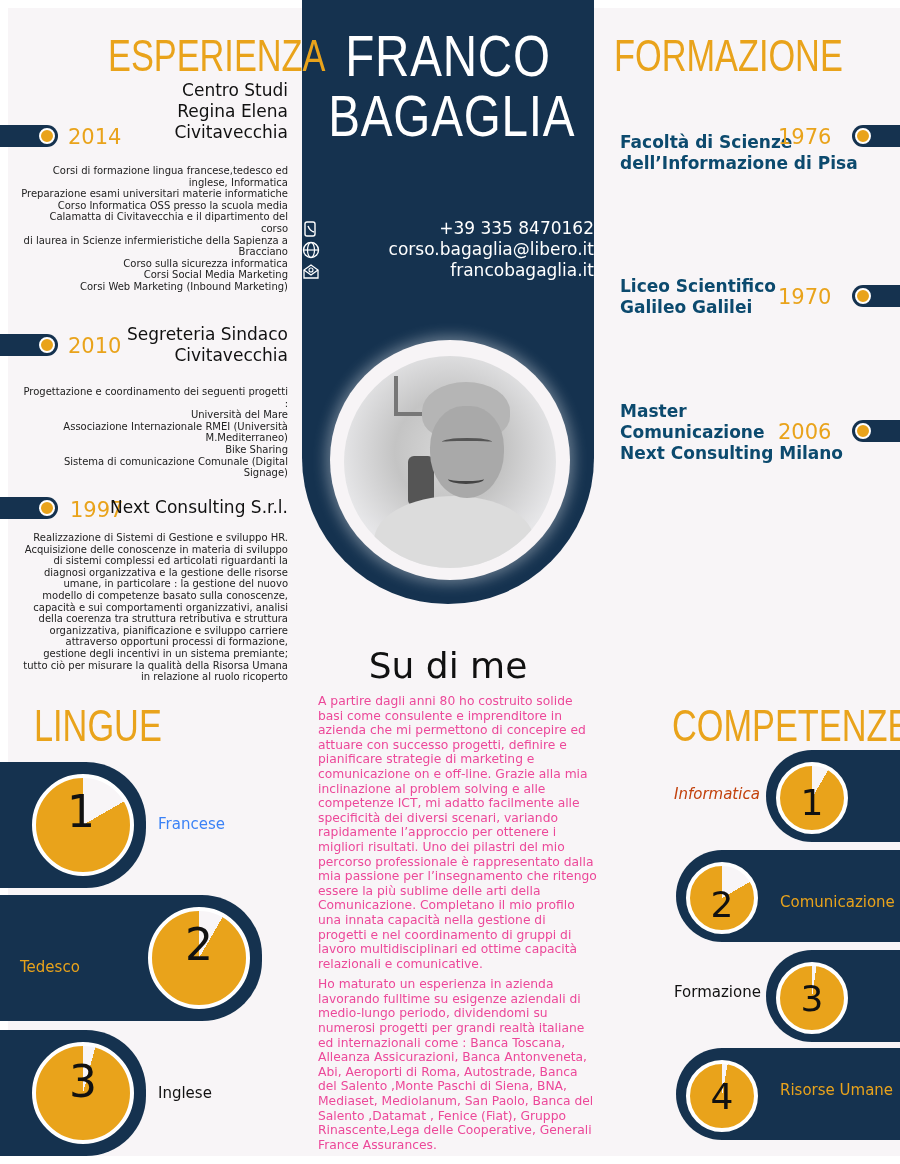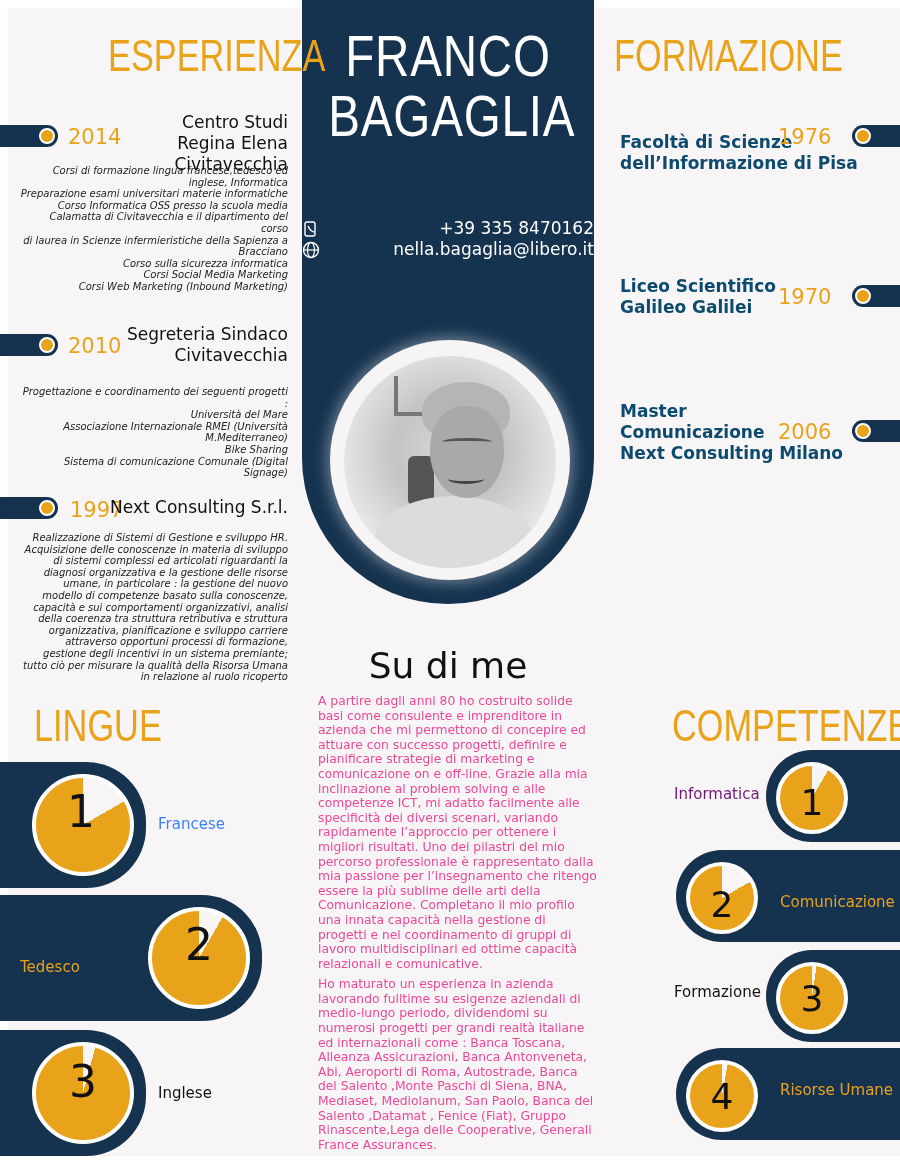--- a/index.html
+++ b/index.html
@@ -67,21 +67,21 @@
   }
   .dot {
     position: absolute; top: 3px; width: 16px; height: 16px; border-radius: 50%;
     background: #e9a31b; border: 2px solid #ffffff;
   }
   .pill-left .dot { right: 3px; }
   .pill-right .dot { left: 3px; }
 
   .year { position: absolute; color: #e9a31b; font-size: 21px; line-height: 22px; }
   .job-title { position: absolute; text-align: right; font-size: 17px; line-height: 21px; color: #111; }
-  .job-desc { position: absolute; text-align: right; font-size: 10px; line-height: 11.6px; color: #222; font-style: italic; }
+  .job-desc { position: absolute; text-align: right; font-size: 10px; line-height: 11.6px; color: #222; }
 
   .edu-title { position: absolute; font-size: 17px; line-height: 21px; color: #0c4a6e; font-weight: bold; }
 
   
   .about-title { position: absolute; left: 302px; top: 644px; width: 292px; text-align: center; font-size: 36px; line-height: 44px; color: #111; }
   .about-text { position: absolute; left: 318px; top: 694px; width: 280px; font-size: 12.3px; line-height: 14.6px; color: #ec4899; }
   .about-text p + p { margin-top: 6px; }
 
   
   .skill-bar { position: absolute; background: #15324f; }
@@ -111,42 +111,50 @@
         <path d="M6 6 q2 5 6 6" fill="none" stroke="#fff" stroke-width="1.4"></path>
       </svg>
     <span>+39 335 8470162</span>
   </div>
   <div class="row">
     <svg class="ico" viewBox="0 0 18 18">
         <circle cx="9" cy="9" r="7.5" fill="none" stroke="#fff" stroke-width="1.4"></circle>
         <ellipse cx="9" cy="9" rx="3.5" ry="7.5" fill="none" stroke="#fff" stroke-width="1.2"></ellipse>
         <line x1="1.5" y1="9" x2="16.5" y2="9" stroke="#fff" stroke-width="1.2"></line>
       </svg>
-    <span>nella.bagaglia@libero.it</span>
+    <span>corso.bagaglia@libero.it</span>
+  </div>
+  <div class="row">
+    <svg class="ico" viewBox="0 0 18 18">
+        <path d="M2 8 L9 3 L16 8 V16 H2 Z" fill="none" stroke="#fff" stroke-width="1.3"></path>
+        <path d="M2 8 L9 13 L16 8" fill="none" stroke="#fff" stroke-width="1.3"></path>
+        <circle cx="9" cy="8" r="2" fill="none" stroke="#fff" stroke-width="1.1"></circle>
+      </svg>
+    <span>francobagaglia.it</span>
   </div>
 </div>
 
 <div class="photo-ring"></div>
 <div class="photo">
   <div class="frame"></div>
   <div class="chair"></div>
   <div class="shoulder"></div>
   <div class="hair"></div>
   <div class="face"></div>
   <div class="eyes"></div>
   <div class="mouth"></div>
 </div>
 
 <div class="heading h-esperienza">ESPERIENZA</div>
 
 <div class="pill-left" style="top:125px;">
     <span class="dot"></span>
   </div>
 <div class="year" style="left:68px; top:126px;">2014</div>
-<div class="job-title" style="left:120px; top:112px; width:168px;">
+<div class="job-title" style="left:120px; top:80px; width:168px;">
   <div>Centro Studi</div>
   <div>Regina Elena</div>
   <div>Civitavecchia</div>
 </div>
 <div class="job-desc" style="left:20px; top:165px; width:268px;">
   <div>Corsi di formazione lingua francese,tedesco ed</div>
   <div>inglese, Informatica</div>
   <div>Preparazione esami universitari materie informatiche</div>
   <div>Corso Informatica OSS presso la scuola media</div>
   <div>Calamatta di Civitavecchia e il dipartimento del corso</div>
@@ -252,21 +260,21 @@
   <div class="pie-num" style="transform:translate(0,-12px)">3</div>
 </div>
 <div class="skill-label" style="left:158px; top:1084px; color:#111;">Inglese</div>
 
 <div class="heading h-competenze">COMPETENZE</div>
 
 <div class="skill-bar right" style="top:750px; width:134px; height:92px;"></div>
 <div class="pie" style="left:776px; top:762px; width:72px; height:72px; background: conic-gradient(#f8f5f7 0deg 30deg, #e9a31b 30deg 360deg);">
   <div class="pie-num" style="font-size:36px; transform:translate(0,4px)">1</div>
 </div>
-<div class="skill-label" style="left:674px; top:785px; color:#701a75;">Informatica</div>
+<div class="skill-label" style="left:674px; top:785px; color:#c2410c;font-style:italic;">Informatica</div>
 
 <div class="skill-bar right" style="top:850px; width:224px; height:92px;"></div>
 <div class="pie" style="left:686px; top:862px; width:72px; height:72px; background: conic-gradient(#f8f5f7 0deg 60deg, #e9a31b 60deg 360deg);">
   <div class="pie-num" style="font-size:36px; transform:translate(0,6px)">2</div>
 </div>
 <div class="skill-label" style="left:780px; top:893px; color:#e9a31b;">Comunicazione</div>
 
 <div class="skill-bar right" style="top:950px; width:134px; height:92px;"></div>
 <div class="pie" style="left:776px; top:962px; width:72px; height:72px; background: conic-gradient(#f8f5f7 0deg 8deg, #e9a31b 8deg 360deg);">
   <div class="pie-num" style="font-size:36px;">3</div>

